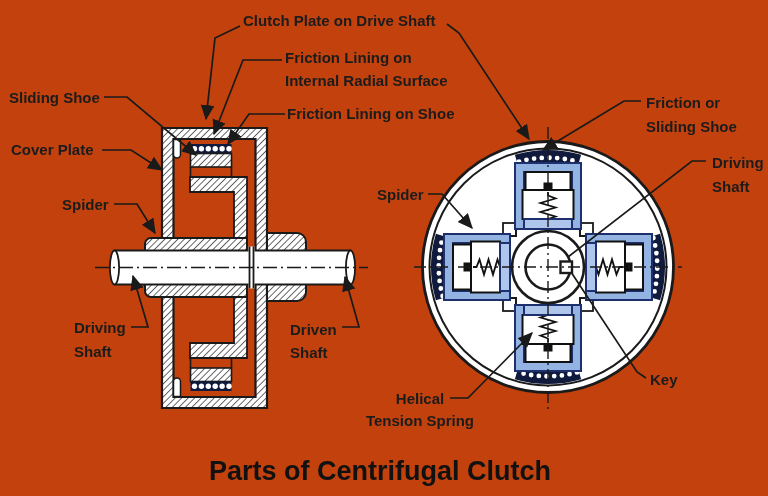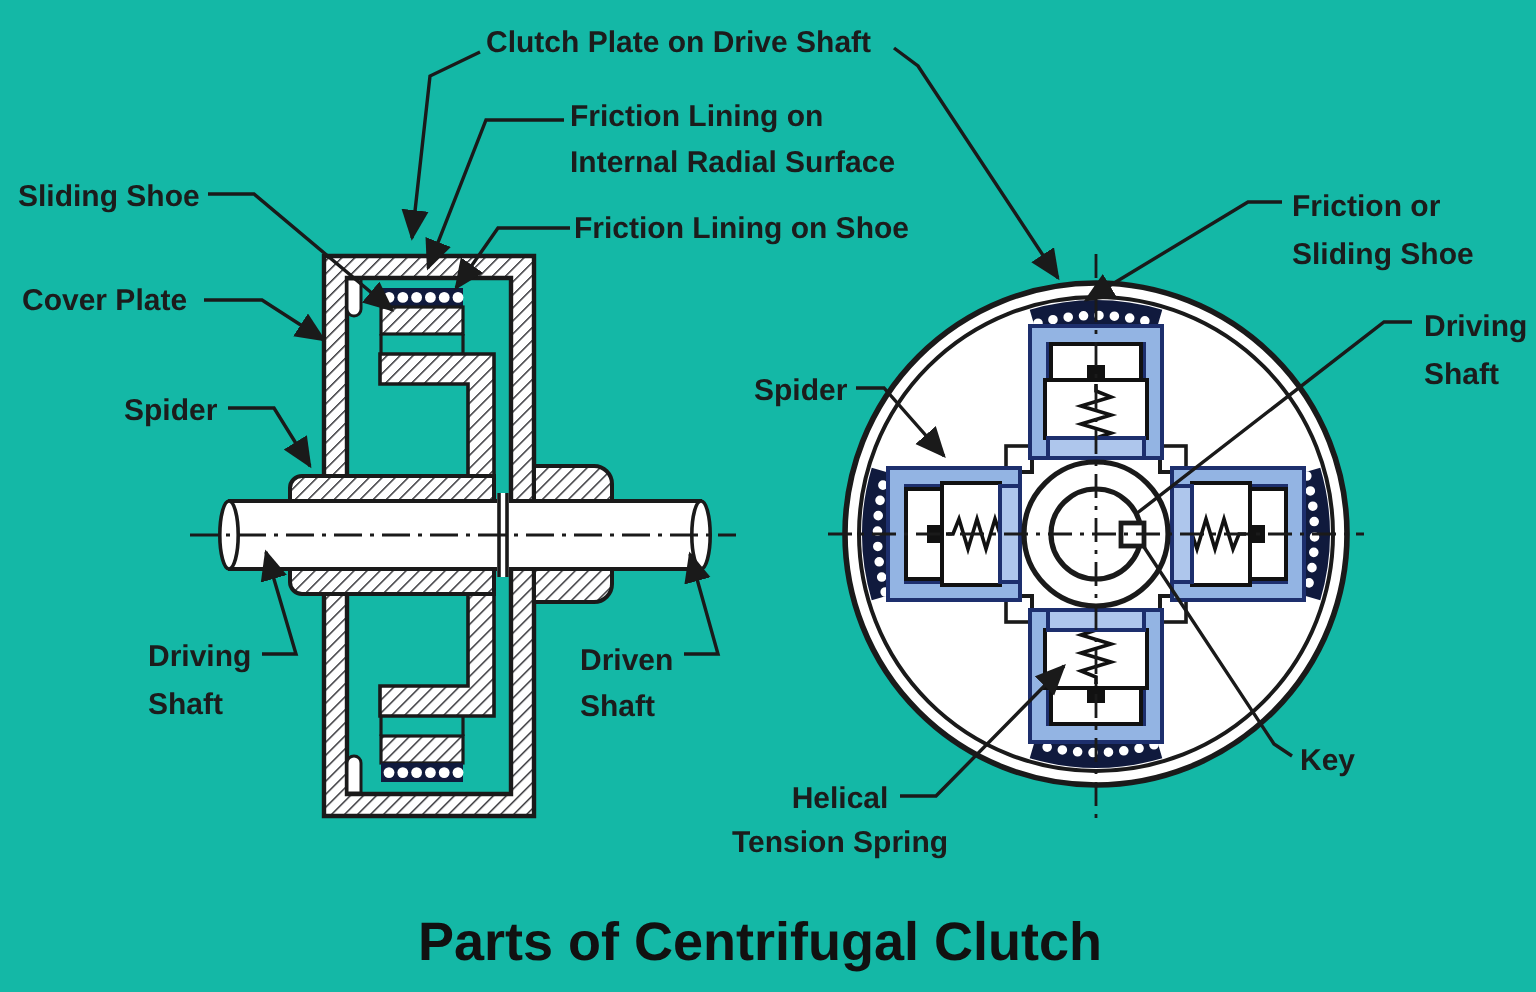--- a/index.html
+++ b/index.html
@@ -1,16 +1,16 @@
 <!DOCTYPE html>
 <html><head>
 <meta charset="utf-8">
 <style>
   html,body{margin:0;padding:0;background:#ffffff;}
-  .canvas{position:relative;width:768px;height:496px;background:#14b8a6;overflow:hidden;
+  .canvas{position:relative;width:768px;height:496px;background:#c2410c;overflow:hidden;
           font-family:"Liberation Sans",sans-serif;}
   svg{display:block;}
   .lbl{font-family:"Liberation Sans",sans-serif;font-weight:bold;font-size:15px;fill:#1c1c1c;}
   .ttl{font-family:"Liberation Sans",sans-serif;font-weight:bold;font-size:27px;fill:#111111;}
 </style>
 </head>
 <body>
 
 <div class="canvas">
 <svg width="768" height="496" viewBox="0 0 768 496">

